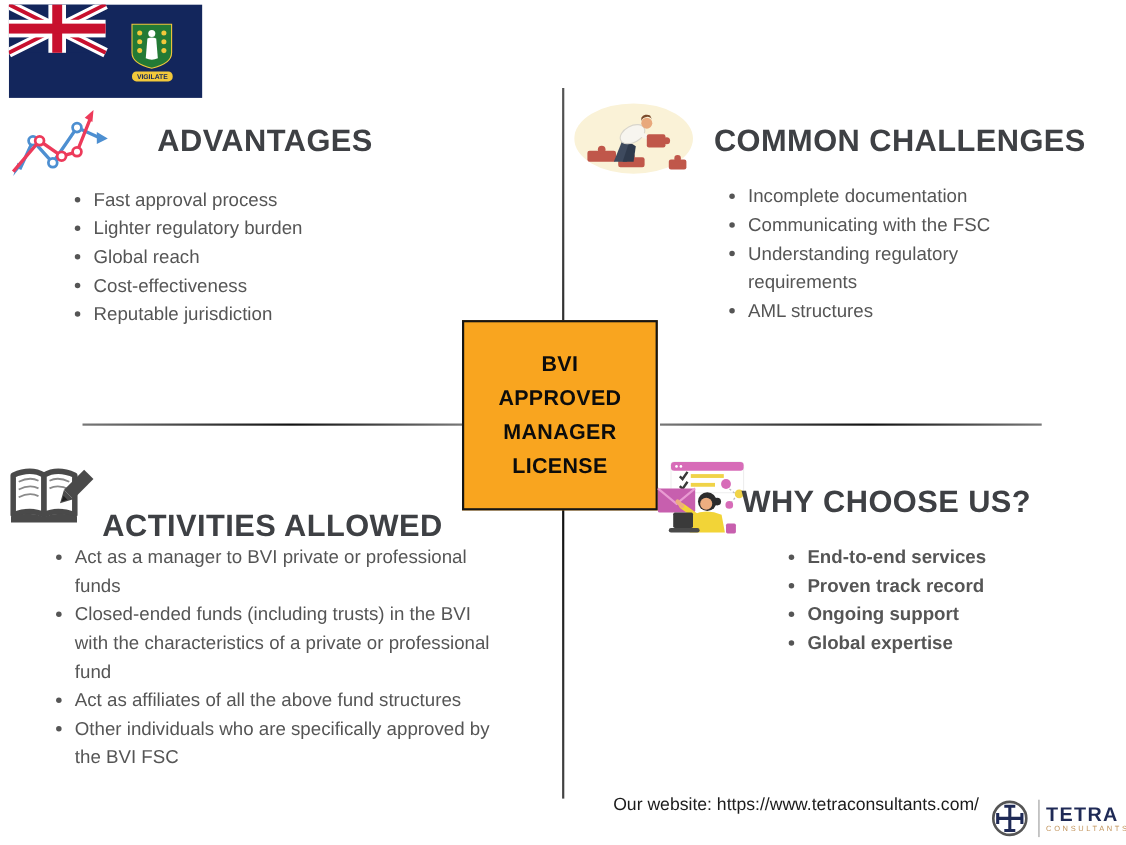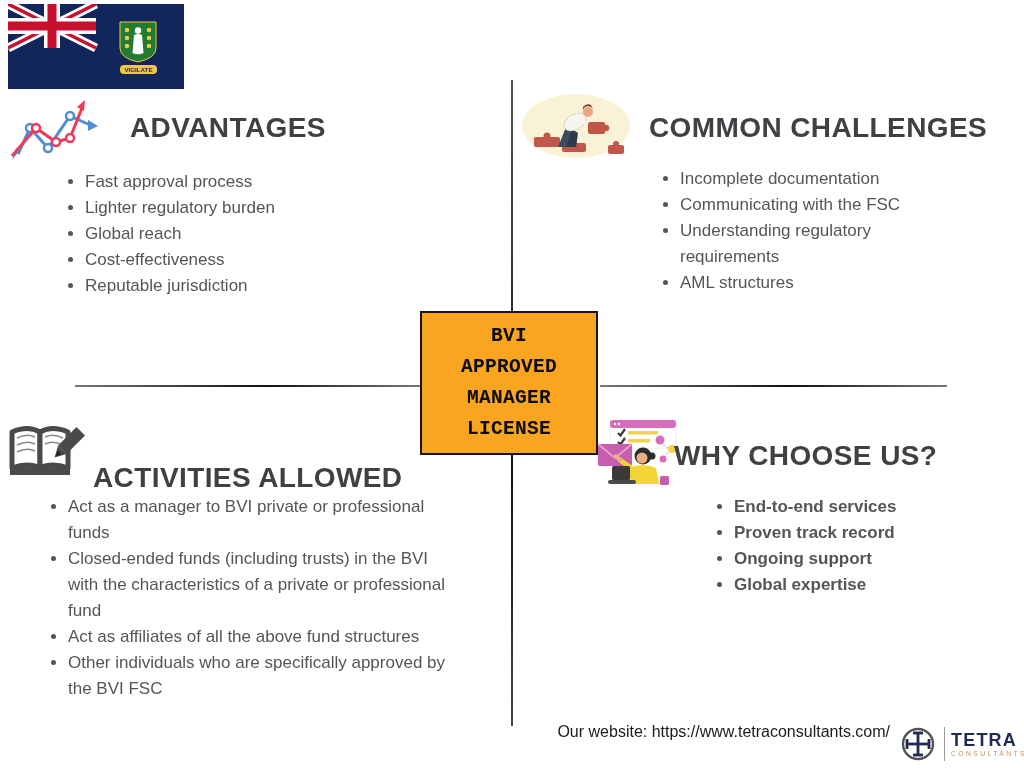--- a/index.html
+++ b/index.html
@@ -14,37 +14,36 @@
   
   .vline { left: 511px; top: 80px; width: 2px; height: 646px;
            background: linear-gradient(#555, #111 60%, #444); }
   .hline { top: 385px; height: 2px;
            background: linear-gradient(90deg, #777, #111 55%, #777); }
   .hline.left  { left: 75px;  width: 345px; }
   .hline.right { left: 600px; width: 347px; }
 
   
   .center-box {
-    left: 420px; top: 311px; width: 178px; height: 144px;
+    left: 420px; top: 291px; width: 178px; height: 173px;
     background: #F9A51F; border: 2px solid #151515;
     display: flex; flex-direction: column; align-items: center; justify-content: center;
     text-align: center;
-    font-family: Liberation Mono, monospace;
   }
   .center-box span {
     display: block; font-weight: bold; font-size: 19.5px; line-height: 31px;
     color: #0c0c0c; letter-spacing: 0.3px;
   }
 
   
   .sec-title {
     font-weight: bold; font-size: 28px; color: #3e4044; letter-spacing: 0.4px;
     white-space: nowrap;
   }
-  #adv-title   { left: 130px; top: 112px; }
+  #adv-title   { left: 143px; top: 112px; }
   #chal-title  { left: 649px; top: 112px; }
   #act-title   { left: 93px;  top: 437px; margin-top: 25px; }
   #why-title   { left: 674px; top: 440px; }
 
   
   ul.bullets { list-style: disc outside; padding-left: 22px; color: #555; }
   ul.bullets li {
     font-size: 17px; line-height: 26px; color: #555;
   }
   #adv-list  { left: 63px;  top: 169px; width: 300px; }

